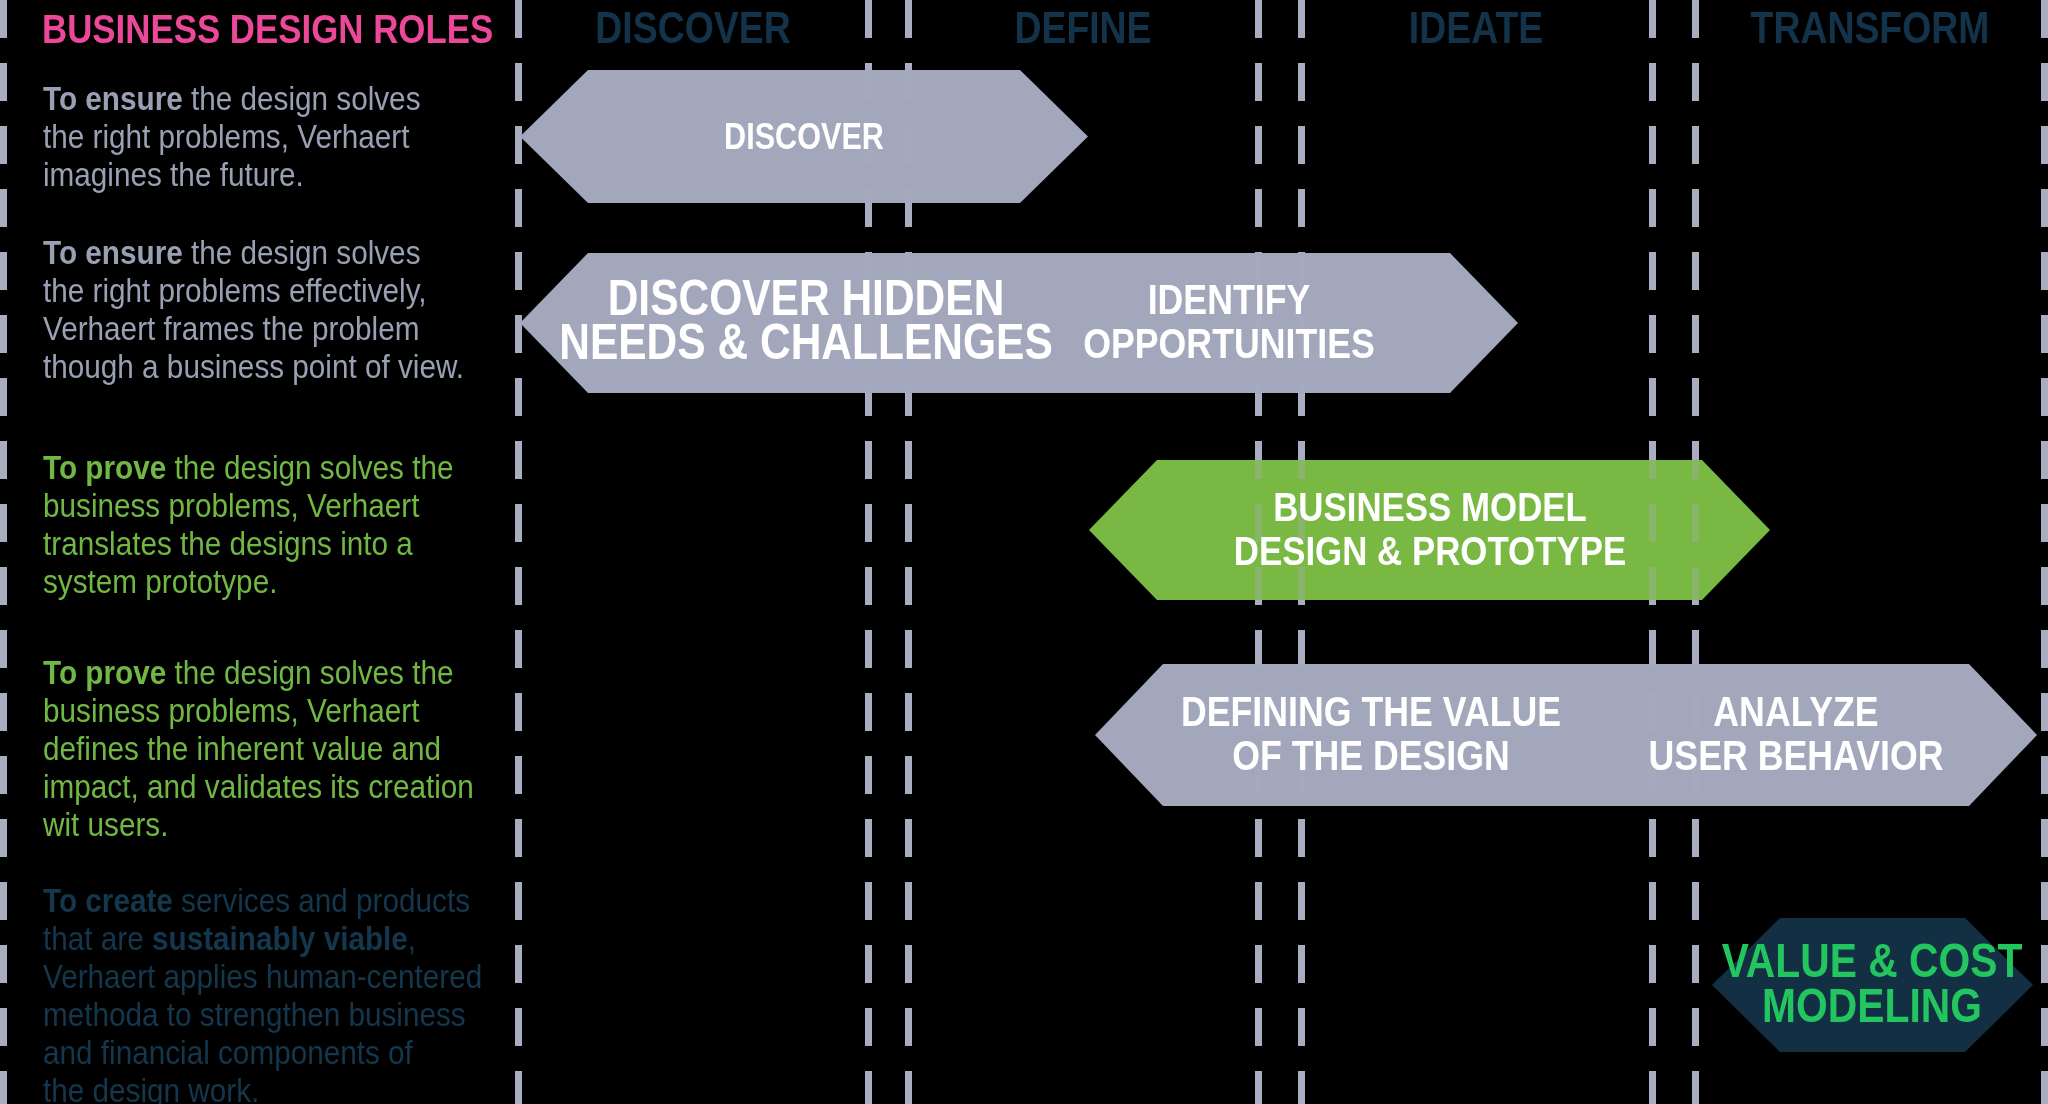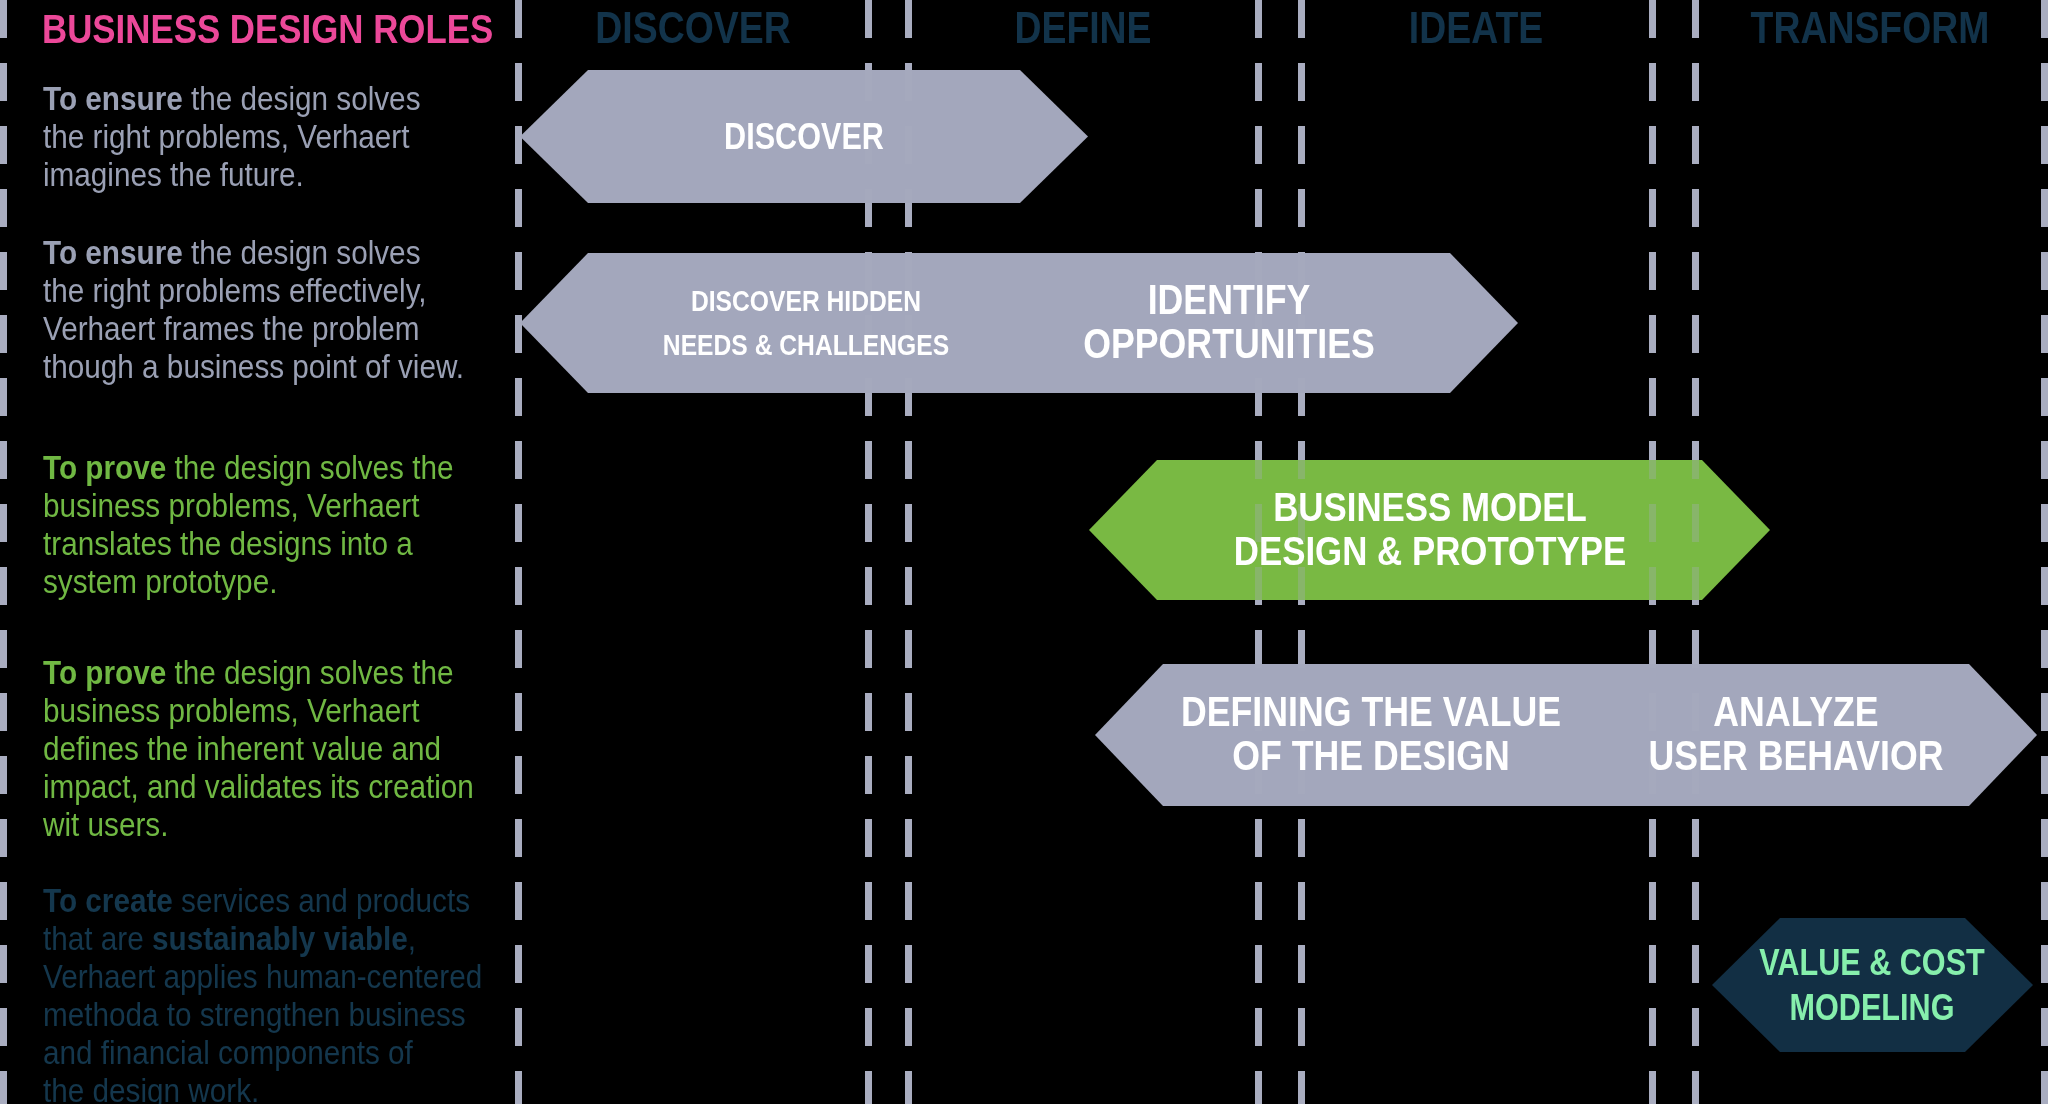--- a/index.html
+++ b/index.html
@@ -93,26 +93,26 @@
       <div class="guide" style="left: 865px; background: repeating-linear-gradient(rgb(169, 174, 193) 0px, rgb(169, 174, 193) 38px, transparent 38px, transparent 63px);"></div>
       <div class="guide" style="left: 905px; background: repeating-linear-gradient(rgb(169, 174, 193) 0px, rgb(169, 174, 193) 38px, transparent 38px, transparent 63px);"></div>
       <div class="guide" style="left: 1255px; background: repeating-linear-gradient(rgb(169, 174, 193) 0px, rgb(169, 174, 193) 38px, transparent 38px, transparent 63px);"></div>
       <div class="guide" style="left: 1298px; background: repeating-linear-gradient(rgb(169, 174, 193) 0px, rgb(169, 174, 193) 38px, transparent 38px, transparent 63px);"></div>
       <div class="guide" style="left: 1649px; background: repeating-linear-gradient(rgb(169, 174, 193) 0px, rgb(169, 174, 193) 38px, transparent 38px, transparent 63px);"></div>
       <div class="guide" style="left: 1692px; background: repeating-linear-gradient(rgb(169, 174, 193) 0px, rgb(169, 174, 193) 38px, transparent 38px, transparent 63px);"></div>
       <div class="guide" style="left: 2041px; background: repeating-linear-gradient(rgb(169, 174, 193) 0px, rgb(169, 174, 193) 38px, transparent 38px, transparent 63px);"></div>
     </div>
   <div class="label-layer" id="label-layer">
       <div class="arrow-label" style="left: 804px; top: 136.5px; font-size: 36px; color: rgb(255, 255, 255);"><div class="cond"><div style="line-height: 44px;">DISCOVER</div></div></div>
-      <div class="arrow-label" style="left: 806px; top: 323px; font-size: 29px; color: rgb(255, 255, 255);"><div class="cond"><div style="line-height: 44px;">DISCOVER HIDDEN</div><div style="line-height: 44px;">NEEDS &amp; CHALLENGES</div></div></div>
+      <div class="arrow-label" style="left: 806px; top: 323px; font-size: 50px; color: rgb(255, 255, 255);"><div class="cond"><div style="line-height: 44px;">DISCOVER HIDDEN</div><div style="line-height: 44px;">NEEDS &amp; CHALLENGES</div></div></div>
       <div class="arrow-label" style="left: 1229px; top: 323px; font-size: 42px; color: rgb(255, 255, 255);"><div class="cond"><div style="line-height: 44px;">IDENTIFY</div><div style="line-height: 44px;">OPPORTUNITIES</div></div></div>
       <div class="arrow-label" style="left: 1430px; top: 530px; font-size: 41px; color: rgb(255, 255, 255);"><div class="cond"><div style="line-height: 44px;">BUSINESS MODEL</div><div style="line-height: 44px;">DESIGN &amp; PROTOTYPE</div></div></div>
       <div class="arrow-label" style="left: 1371px; top: 735px; font-size: 42px; color: rgb(255, 255, 255);"><div class="cond"><div style="line-height: 44px;">DEFINING THE VALUE</div><div style="line-height: 44px;">OF THE DESIGN</div></div></div>
       <div class="arrow-label" style="left: 1796px; top: 735px; font-size: 42px; color: rgb(255, 255, 255);"><div class="cond"><div style="line-height: 44px;">ANALYZE</div><div style="line-height: 44px;">USER BEHAVIOR</div></div></div>
-      <div class="arrow-label" style="left: 1872px; top: 985px; font-size: 36px; color: #86efac;"><div class="cond"><div style="line-height: 45px;">VALUE &amp; COST</div><div style="line-height: 45px;">MODELING</div></div></div>
+      <div class="arrow-label" style="left: 1872px; top: 985px; font-size: 48px; color: #22c55e;"><div class="cond"><div style="line-height: 45px;">VALUE &amp; COST</div><div style="line-height: 45px;">MODELING</div></div></div>
     </div>
 
   <div class="page-title" style="color: #ec4899;">
     <span class="cond">BUSINESS DESIGN ROLES</span>
   </div>
 
   <div id="col-headers">
       <div class="col-header" style="left: 693px; color: rgb(18, 51, 74);"><span class="cond">DISCOVER</span></div>
       <div class="col-header" style="left: 1083px; color: rgb(18, 51, 74);"><span class="cond">DEFINE</span></div>
       <div class="col-header" style="left: 1476px; color: rgb(18, 51, 74);"><span class="cond">IDEATE</span></div>

